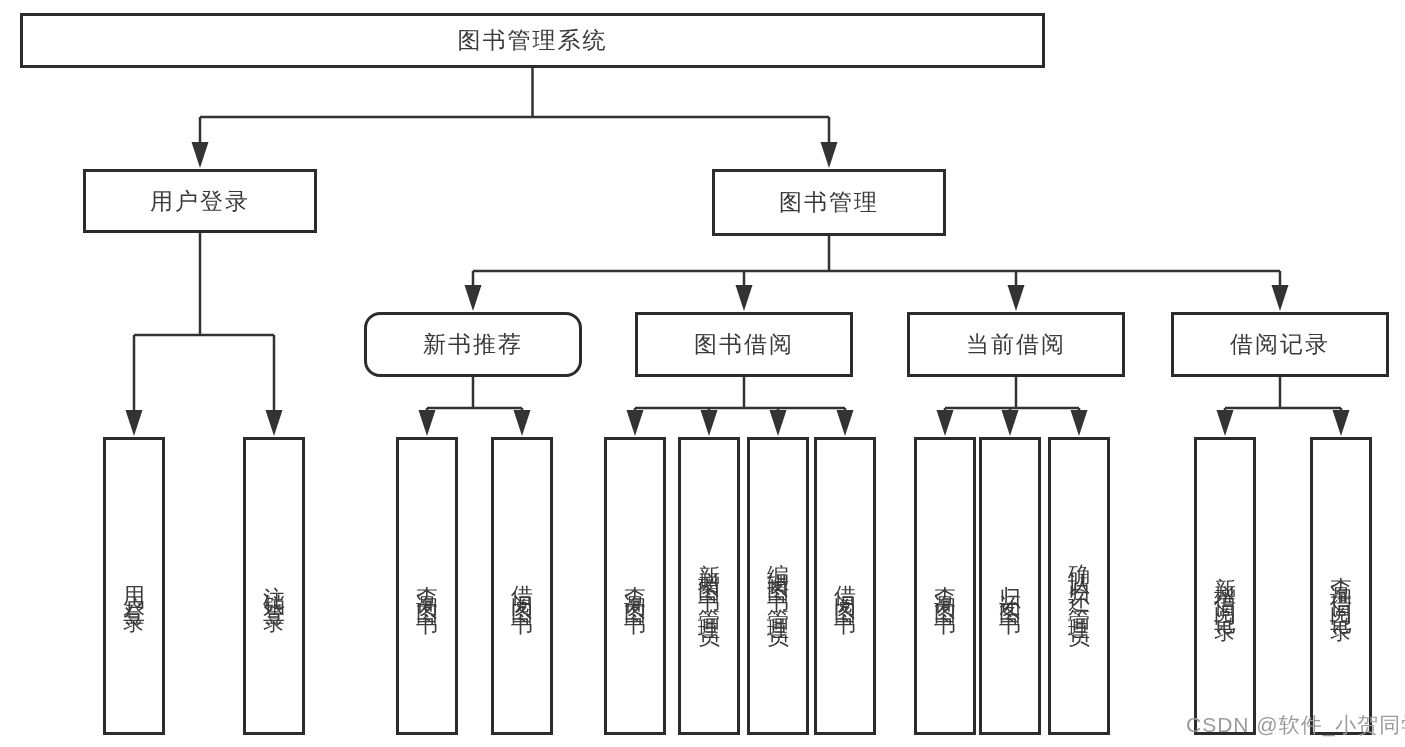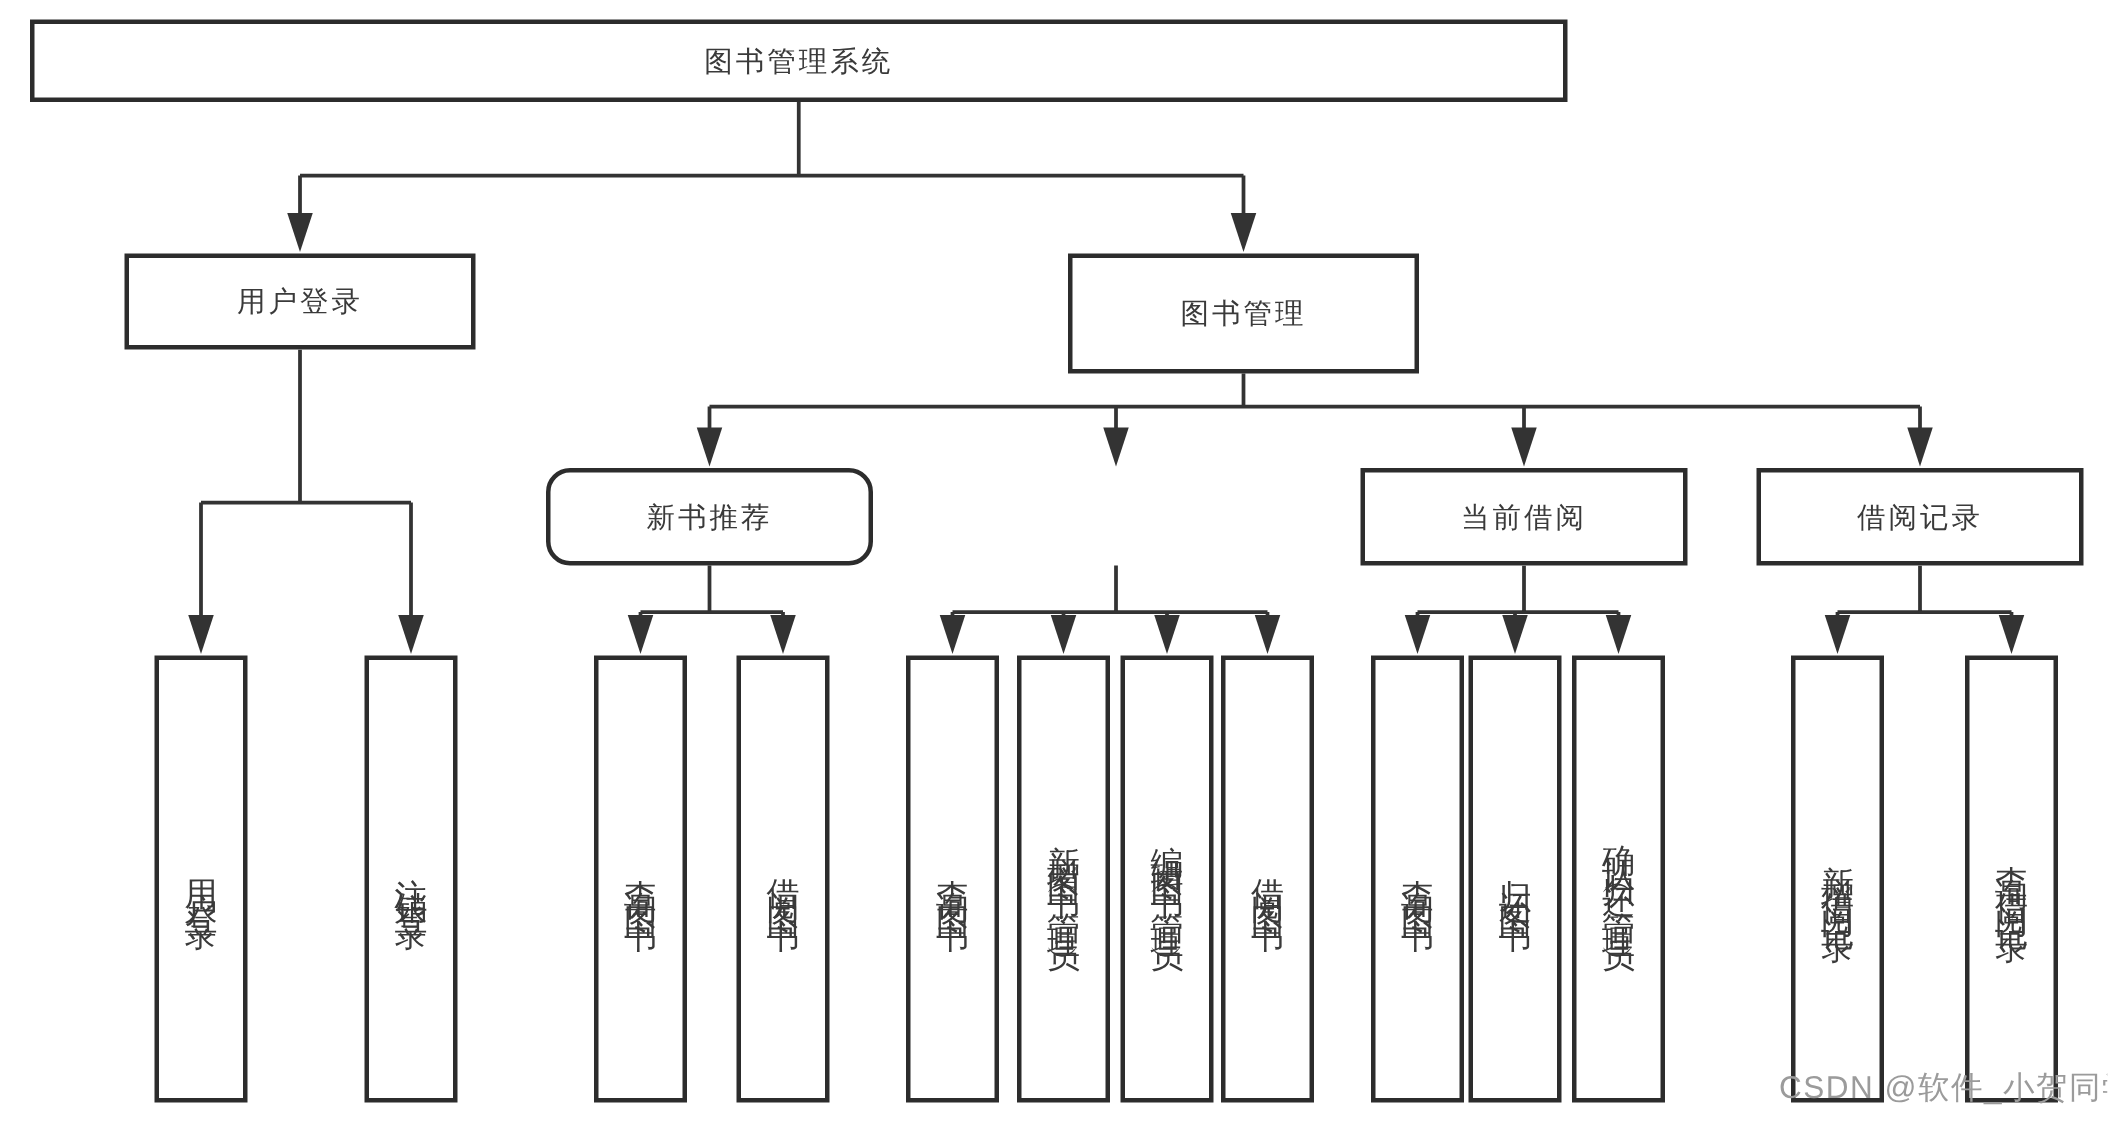--- a/index.html
+++ b/index.html
@@ -8,21 +8,21 @@
     font-family:"Liberation Sans","DejaVu Sans",sans-serif;overflow:hidden;
   }
   .wires{position:absolute;left:0;top:0;width:1405px;height:747px;}
   .wires path{stroke:#333333;stroke-width:2.5;fill:none;}
   .wires polygon{fill:#333333;stroke:none;}
   .node{
     position:absolute;box-sizing:border-box;background:#ffffff;
     border:3px solid #2c2c2c;color:#3a3a3a;
     display:flex;align-items:center;justify-content:center;
   }
-  .node.h{font-size:19px;letter-spacing:2px;white-space:nowrap;text-align:center;}
+  .node.h{font-size:23px;letter-spacing:2px;white-space:nowrap;text-align:center;}
   .node.leaf span{
     writing-mode:vertical-rl;text-orientation:mixed;
     font-size:22px;letter-spacing:9px;line-height:1;white-space:nowrap;
   }
   .watermark{
     position:absolute;left:1186px;top:711px;
     font-size:21px;letter-spacing:1px;color:#9b9b9b;white-space:nowrap;
   }
 </style>
 </head>
@@ -73,26 +73,29 @@
     </g>
   </svg>
 
   <div class="node h" style="left:20px;top:13px;width:1025px;height:55px;">
     <span>图书管理系统</span>
   </div>
 
   <div class="node h" style="left:83px;top:169px;width:234px;height:64px;">
     <span>用户登录</span>
   </div>
-  <div class="node h" style="left:712px;top:169px;width:234px;height:80px;">
+  <div class="node h" style="left:712px;top:169px;width:234px;height:67px;">
     <span>图书管理</span>
   </div>
 
   <div class="node h" style="left:364px;top:312px;width:218px;height:65px;border-radius:16px;">
     <span>新书推荐</span>
+  </div>
+  <div class="node h" style="left:635px;top:312px;width:218px;height:65px;">
+    <span>图书借阅</span>
   </div>
   <div class="node h" style="left:907px;top:312px;width:218px;height:65px;">
     <span>当前借阅</span>
   </div>
   <div class="node h" style="left:1171px;top:312px;width:218px;height:65px;">
     <span>借阅记录</span>
   </div>
 
   <div class="node leaf" style="left:103px;top:437px;width:62px;height:298px;">
     <span>用户登录</span>

